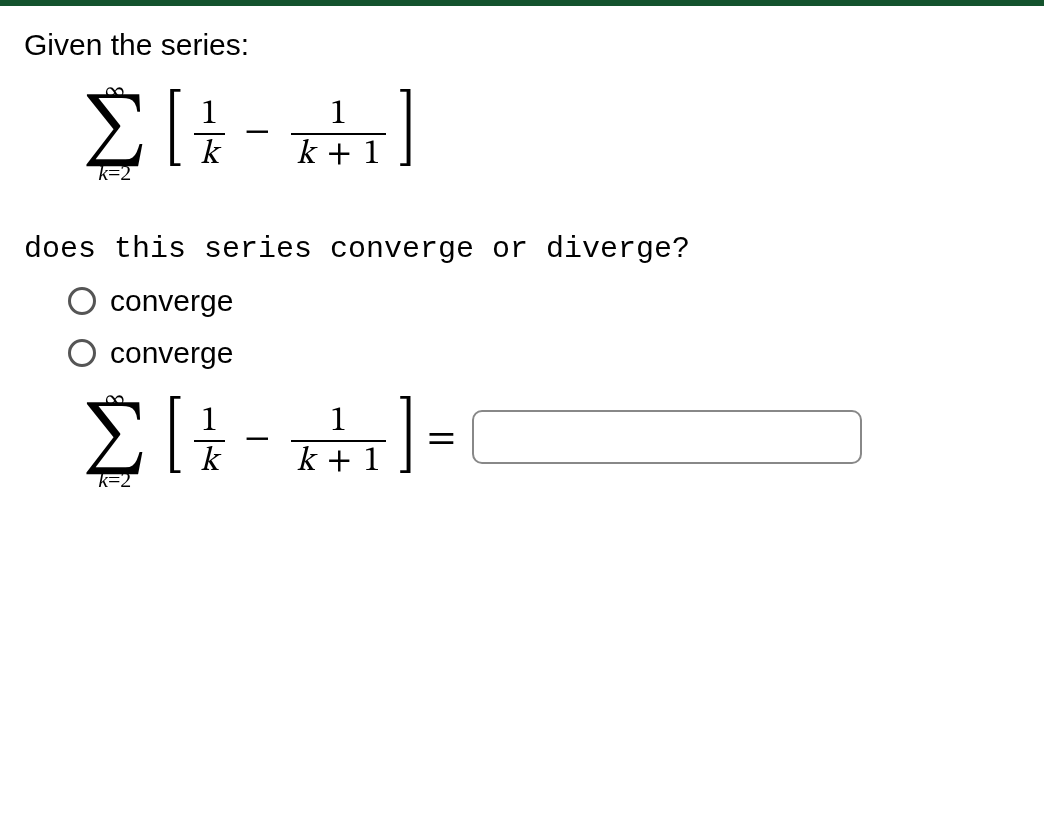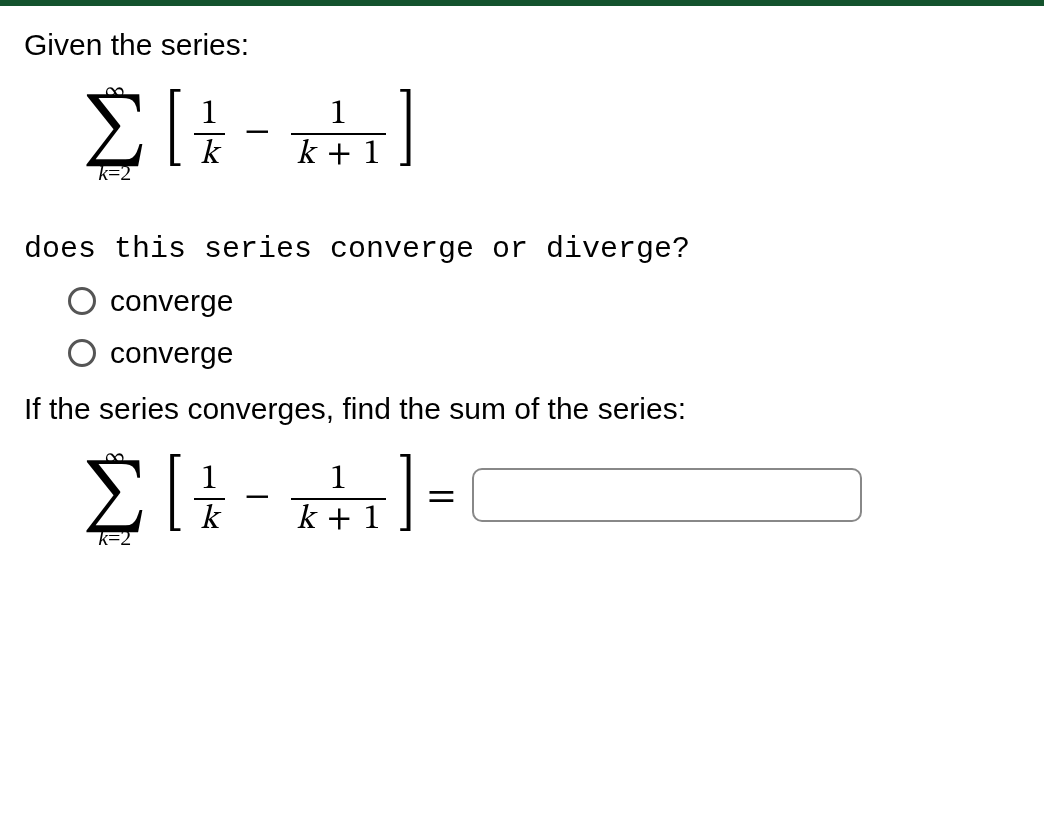--- a/index.html
+++ b/index.html
@@ -173,21 +173,20 @@
     <div class="opt">
       <span class="radio"></span>
       <span>converge</span>
     </div>
     <div class="opt">
       <span class="radio"></span>
       <span>converge</span>
     </div>
   </div>
 
-  <div class="follow">If the series converges, find the sum of the series:</div>
 
   <div class="eq-wrap" style="margin-left:58px; margin-top:6px;">
     <span class="math">
       <span class="sigma-block">
         <span class="sigma-top">∞</span>
         <span class="sigma">∑</span>
         <span class="sigma-bot">
           <span class="ital">k</span><span class="eq2">=</span><span class="eq2">2</span>
         </span>
       </span>

